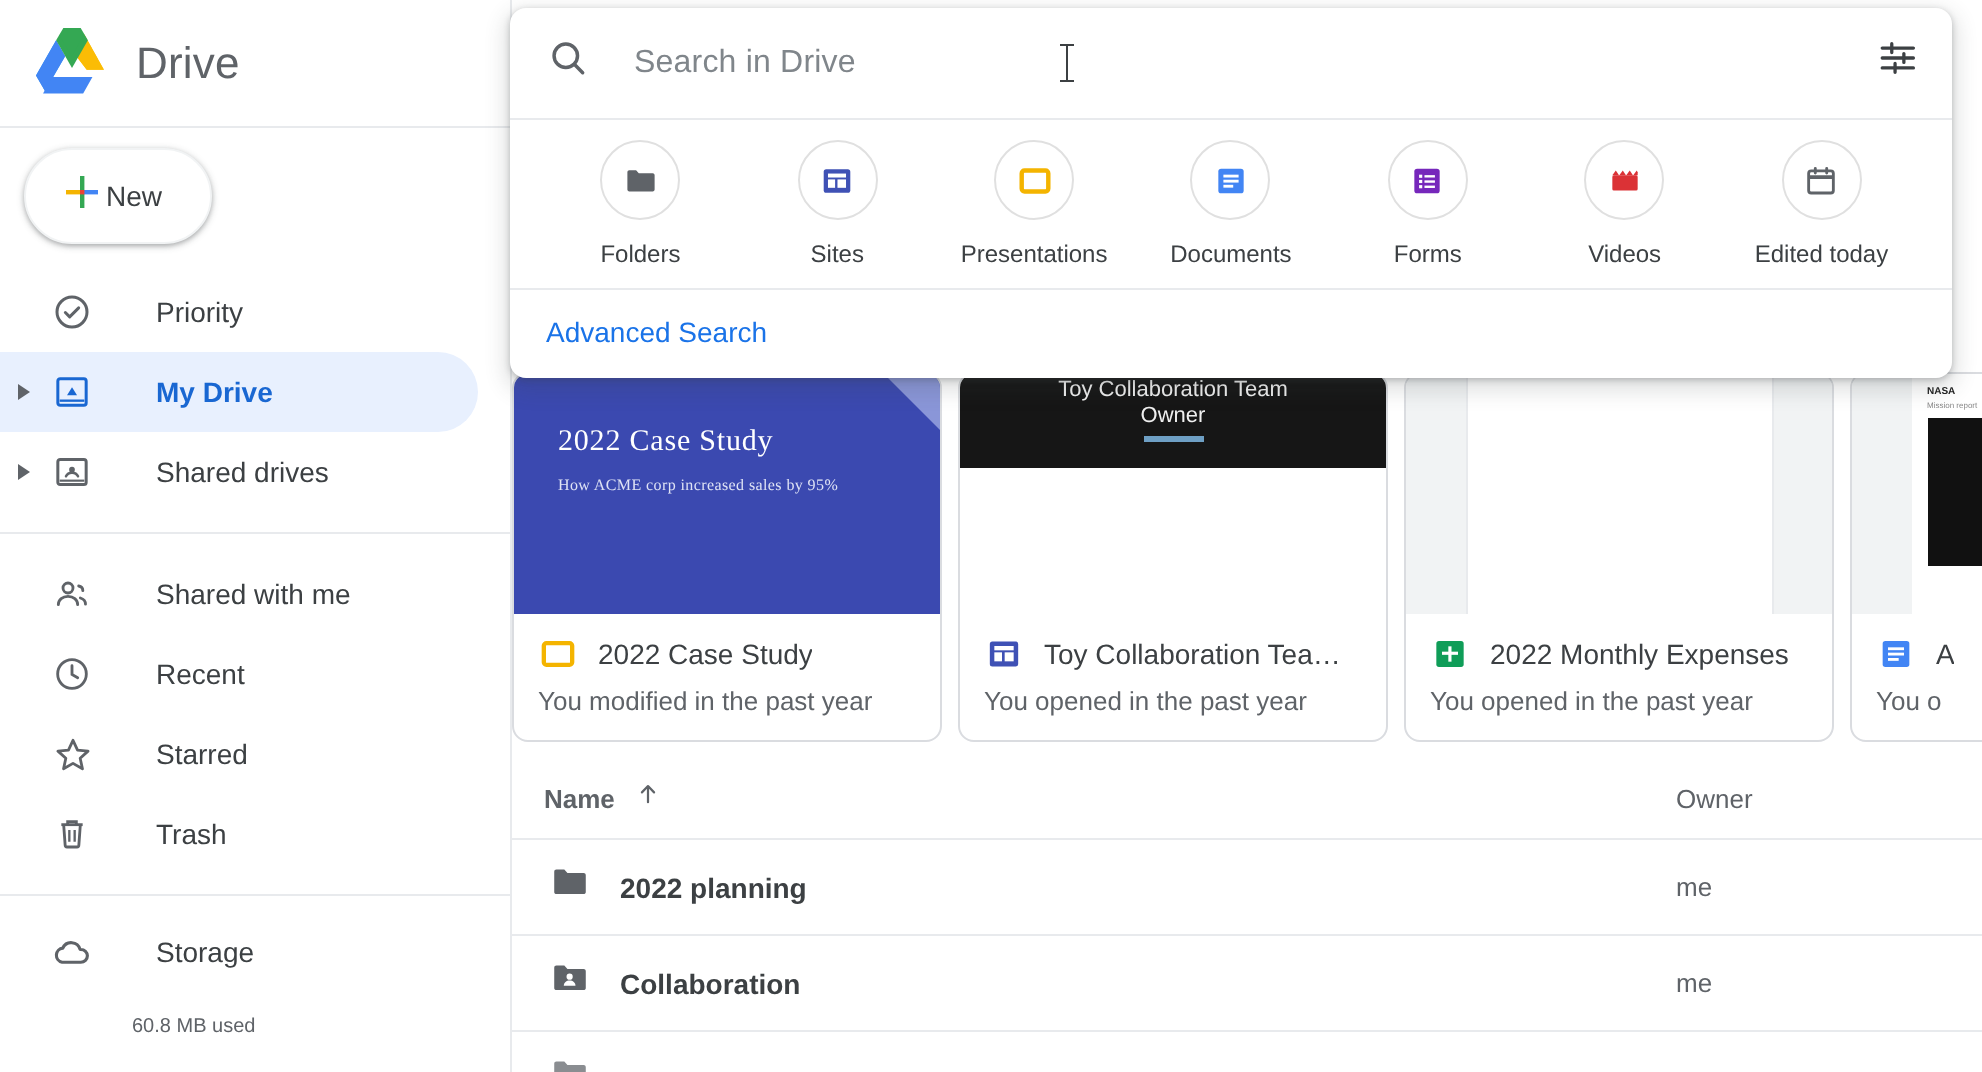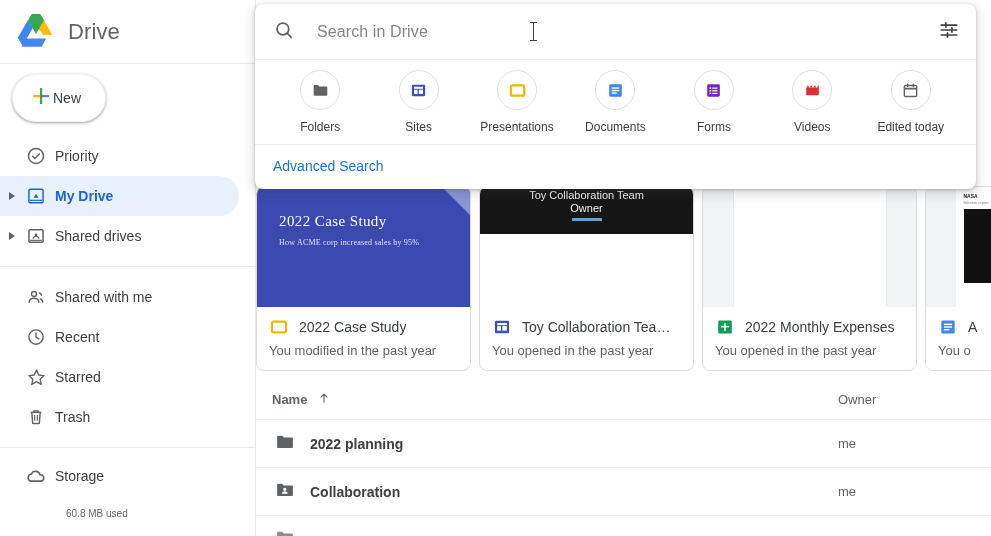--- a/index.html
+++ b/index.html
@@ -52,21 +52,21 @@
     font-size: 14px;
   }
   .nav-item .caret {
     width: 24px; display:flex; align-items:center; justify-content:center;
     flex: none;
   }
   .nav-item .nav-icon {
     width: 24px; height: 24px; flex: none;
     display: flex; align-items: center; justify-content: center;
   }
-  .nav-item .nav-label { margin-left: 7px; white-space: nowrap; }
+  .nav-item .nav-label { margin-left: 30px; white-space: nowrap; }
   .nav-item.no-caret { padding-left: 0; }
   .nav-item.no-caret .nav-icon { margin-left: 24px; }
   .nav-item.active { background: #e8f0fe; color: #1967d2; font-weight: 700; }
 
   .nav-sep { height: 1px; background: #e8eaed; margin: 8px 0; }
   .storage-used {
     font-size: 10px; color: #5f6368;
     padding-left: 66px; margin-top: 12px;
   }
 

